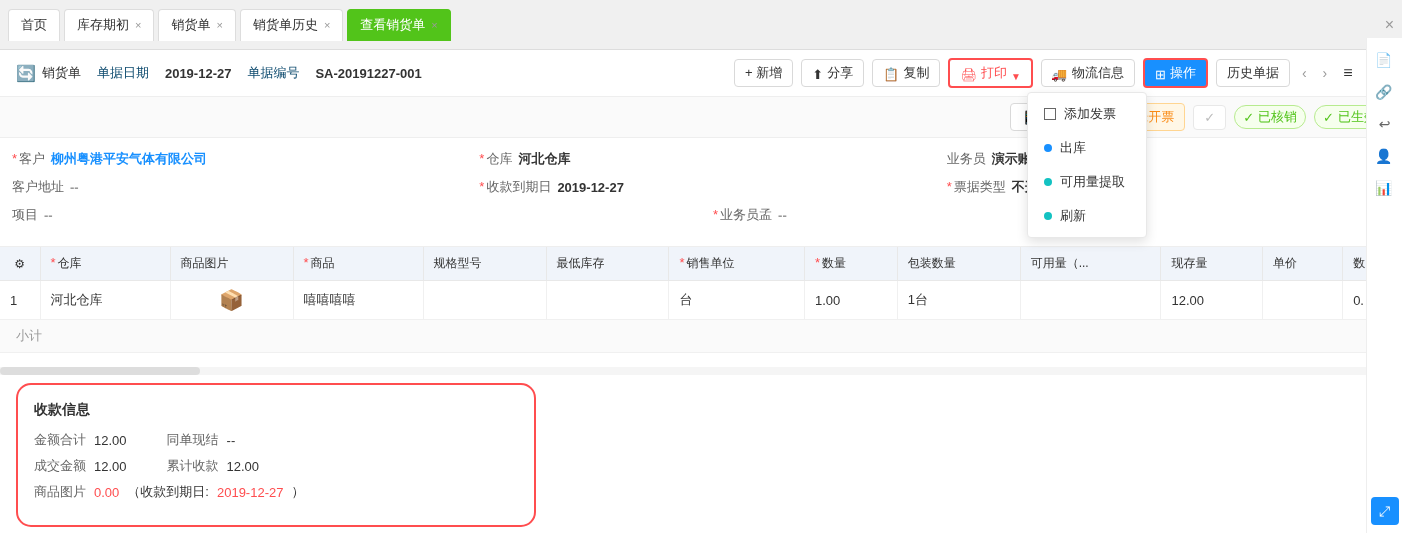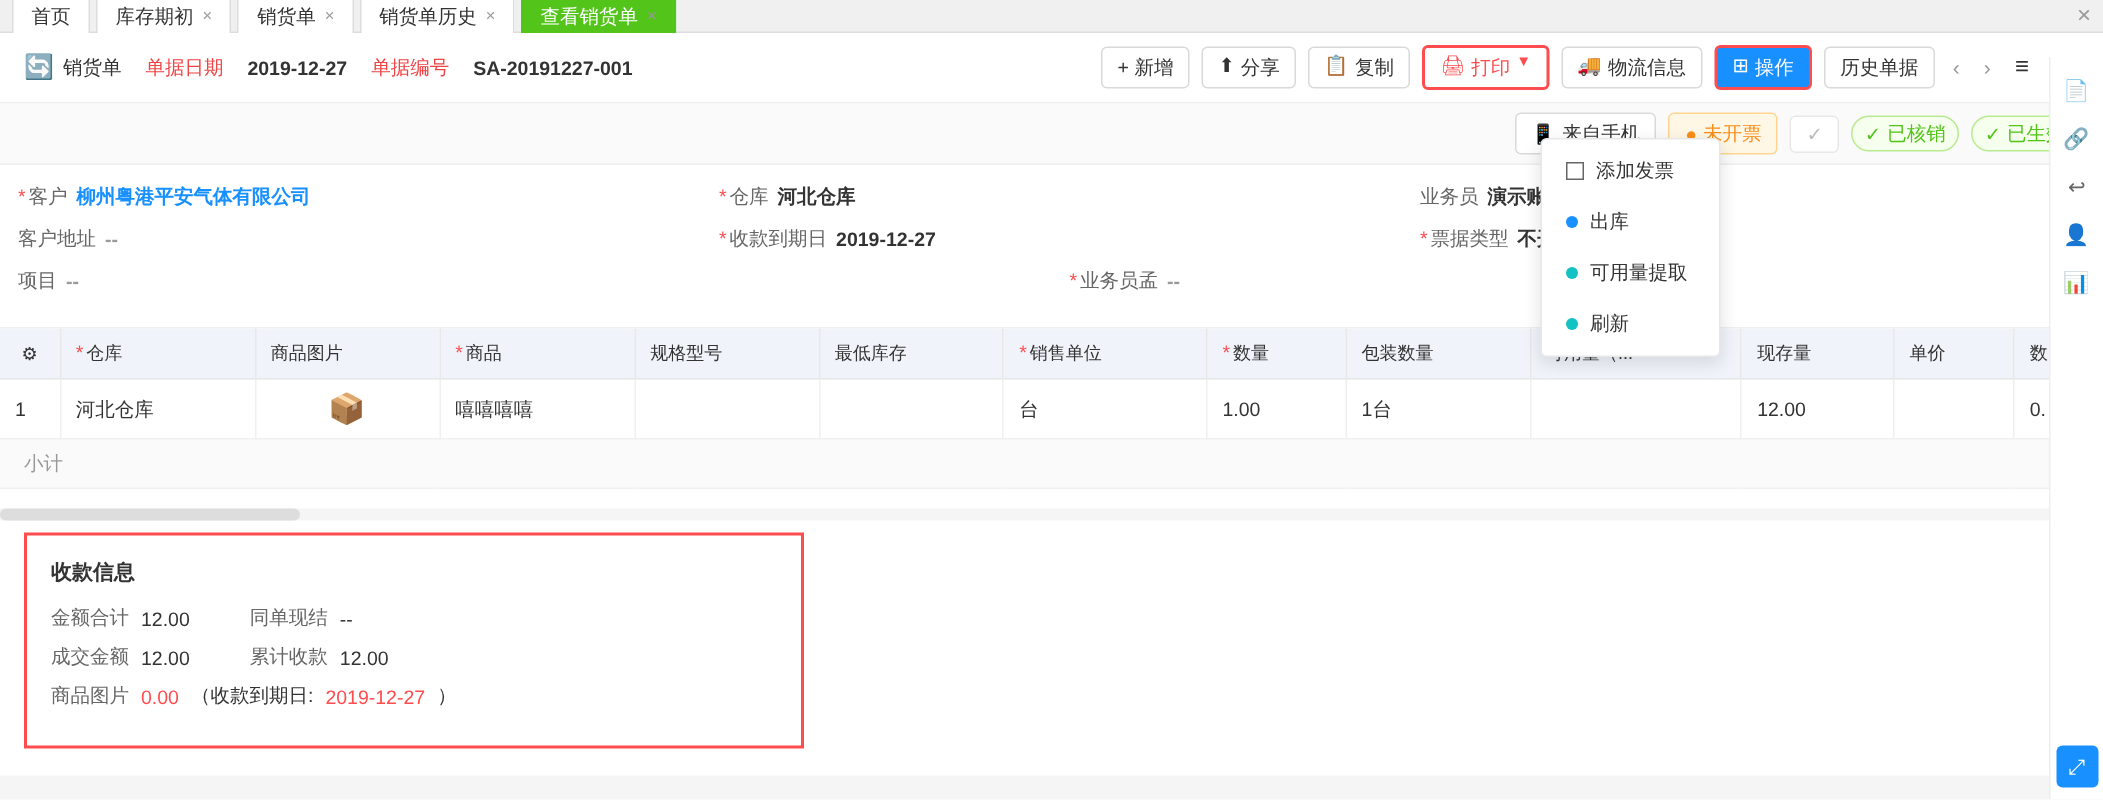--- a/index.html
+++ b/index.html
@@ -1,21 +1,21 @@
 <!DOCTYPE html>
 <html><head>
   <meta charset="utf-8">
   <style>
     * { box-sizing: border-box; margin: 0; padding: 0; font-family: 'Microsoft YaHei', 'PingFang SC', sans-serif; font-size: 13px; }
     body { background: #f5f5f5; width: 1402px; height: 533px; overflow: hidden; position: relative; }
 
     
     .tab-bar {
       display: flex; align-items: center; background: #f0f0f0; border-bottom: 1px solid #ddd;
-      height: 22px; padding: 0 8px; gap: 4px;
+      height: 50px; padding: 0 8px; gap: 4px;
     }
     .tab {
       display: flex; align-items: center; padding: 6px 12px; background: #fff;
       border: 1px solid #ddd; border-bottom: none; border-radius: 4px 4px 0 0;
       cursor: pointer; gap: 6px; font-size: 13px; color: #333; height: 32px;
     }
     .tab.green { background: #52c41a; color: #fff; border-color: #52c41a; }
     .tab-close { color: #999; font-size: 11px; cursor: pointer; }
     .tab-bar-right { margin-left: auto; color: #999; cursor: pointer; font-size: 16px; }
 
@@ -23,24 +23,24 @@
     .main { background: #fff; height: calc(533px - 38px); display: flex; flex-direction: column; }
 
     
     .doc-header {
       display: flex; align-items: center; padding: 8px 16px;
       border-bottom: 1px solid #eee; background: #fff; gap: 16px;
     }
     .doc-title { display: flex; align-items: center; gap: 6px; color: #333; font-weight: 500; }
     .doc-icon { color: #52c41a; font-size: 16px; }
     .doc-meta { display: flex; align-items: center; gap: 16px; color: #333; font-size: 13px; }
-    .doc-meta span { color: #ef4444; }
+    .doc-meta span { color: #0c4a6e; }
     .doc-meta strong { color: #333; }
     .doc-actions { margin-left: auto; display: flex; align-items: center; gap: 8px; }
-    .btn { display: flex; align-items: flex-start; gap: 4px; padding: 4px 10px; border: 1px solid #d9d9d9; border-radius: 4px; background: #fff; cursor: pointer; color: #333; font-size: 13px; }
+    .btn { display: flex; align-items: flex-end; gap: 4px; padding: 4px 10px; border: 1px solid #d9d9d9; border-radius: 4px; background: #fff; cursor: pointer; color: #333; font-size: 13px; }
     .btn-nav { background: none; border: none; cursor: pointer; color: #999; font-size: 14px; padding: 4px; }
     .btn-view { background: none; border: none; cursor: pointer; color: #333; font-size: 16px; padding: 4px; }
 
     
     .action-bar {
       display: flex; align-items: center; padding: 6px 16px;
       background: #fafafa; border-bottom: 1px solid #eee; gap: 8px; justify-content: flex-end;
     }
     .action-btn { display: flex; align-items: center; gap: 4px; padding: 4px 10px; border: 1px solid #d9d9d9; border-radius: 4px; background: #fff; cursor: pointer; color: #333; font-size: 13px; }
     .action-btn.disabled { color: #bbb; border-color: #e8e8e8; cursor: not-allowed; }
@@ -87,21 +87,21 @@
       border: 1px solid #e8e8e8; border-radius: 4px; box-shadow: 0 4px 12px rgba(0,0,0,0.12);
       z-index: 100; min-width: 120px; padding: 4px 0;
     }
     .menu-item { display: flex; align-items: center; gap: 8px; padding: 8px 16px; cursor: pointer; color: #333; font-size: 13px; }
     .menu-dot { width: 8px; height: 8px; border-radius: 50%; display: inline-block; }
     .dot-blue { background: #1890ff; }
     .dot-cyan { background: #13c2c2; }
     .menu-icon-square { width: 12px; height: 12px; border: 1px solid #666; display: inline-block; }
 
     
-    .red-box { border: 2px solid #ff4d4f; border-radius: 0; }
+    .red-box { border: 2px solid #ff4d4f; border-radius: 15px; }
 
     
     .right-sidebar {
       position: absolute; right: 0; top: 38px; width: 36px; background: #fff;
       border-left: 1px solid #eee; height: calc(533px - 38px);
       display: flex; flex-direction: column; align-items: center; padding-top: 8px; gap: 4px;
     }
     .sidebar-icon { width: 28px; height: 28px; display: flex; align-items: center; justify-content: center; cursor: pointer; color: #666; border-radius: 4px; font-size: 14px; }
     .sidebar-icon.bottom { margin-top: auto; margin-bottom: 8px; background: #1890ff; color: #fff; border-radius: 4px; }
 

